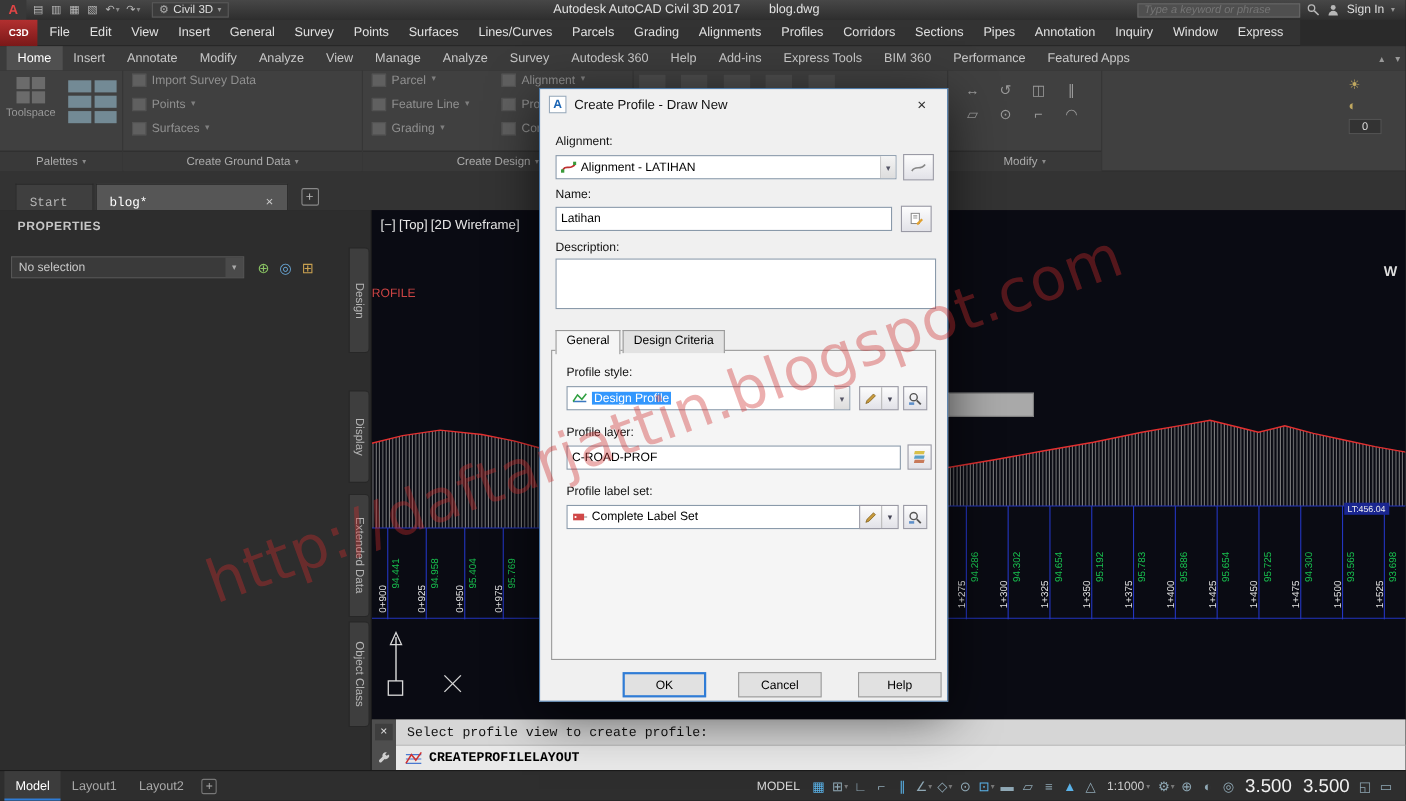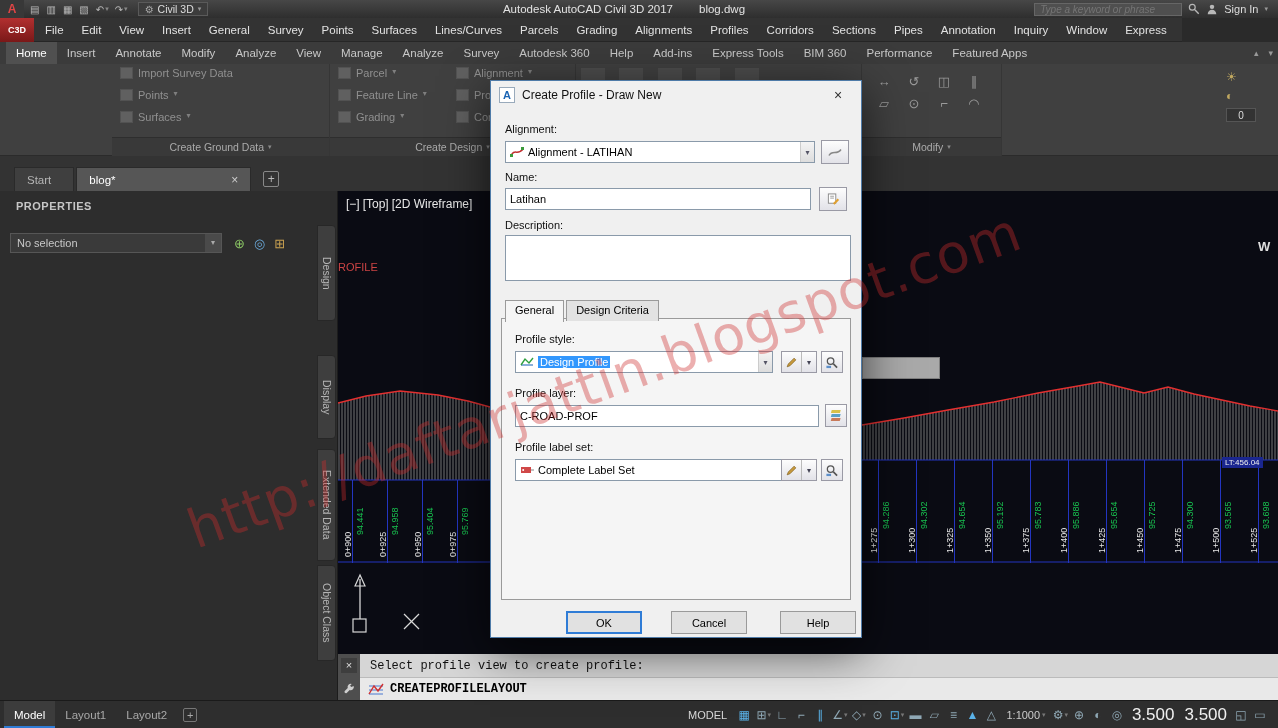--- a/index.html
+++ b/index.html
@@ -85,21 +85,21 @@
   .layer-grid i:nth-child(3n) { background:#909090; }
   .xicon { color:#c0a860; font-size:12px; }
   .xzero { width:30px; height:14px; border:1px solid #555; background:#333; color:#ddd;
     font-size:10px; text-align:center; line-height:13px; }
   .dimicon { display:inline-block; width:24px; height:12px; background:#5a5a5a; opacity:.5; margin:4px 5px; }
 
   
   .doctabs { position:absolute; top:156px; left:0; width:1278px; height:35px; background:#333;
     display:flex; align-items:flex-end; padding-left:14px; gap:2px; }
   .dtab { height:24px; padding:0 12px; background:#3f3f3f; color:#b5b5b5; font-size:11.5px;
-    display:flex; align-items:center; border:1px solid #2a2a2a; border-bottom:none; }
+    display:flex; align-items:flex-end; border:1px solid #2a2a2a; border-bottom:none;font-family:Liberation Mono, monospace; }
   .dtab.active { background:#565656; color:#fff; min-width:175px; justify-content:space-between; }
   .dclose { color:#ccc; font-size:12px; margin-left:10px; }
   .dnew { width:16px; height:16px; border:1px solid #888; border-radius:2px; color:#bbb;
     text-align:center; line-height:14px; margin:0 0 4px 10px; font-size:12px; }
 
   
   .workspace { position:absolute; top:191px; left:0; width:1278px; height:509px; }
   .props { position:absolute; left:0; top:0; width:338px; height:509px; background:#2d2d2d;
     border-right:1px solid #1c1c1c; }
   .props-title { padding:9px 0 0 16px; font-size:11px; font-weight:bold; color:#c6c6c6; letter-spacing:.5px; }
@@ -324,20 +324,43 @@
         <span class="rtab">Express Tools</span>
         <span class="rtab">BIM 360</span>
         <span class="rtab">Performance</span>
         <span class="rtab">Featured Apps</span>
       </div>
     <span class="rtab-ctl first">▴</span>
     <span class="rtab-ctl">▾</span>
   </div>
 
   <div class="ribbon">
+    <div class="panel p-palettes">
+      <div class="bigbtn">
+        <div class="ts-icon">
+            <i></i>
+            <i></i>
+            <i></i>
+            <i></i>
+          </div>
+        <div class="biglabel">Toolspace</div>
+      </div>
+      <div class="pal-grid">
+        <i></i>
+          <i></i>
+        <i></i>
+          <i></i>
+        <i></i>
+          <i></i>
+      </div>
+      <div class="pfooter">
+        <span>Palettes</span>
+          <span class="caret">▾</span>
+      </div>
+    </div>
 
     <div class="panel p-cgd">
       <div class="rrows">
 
       <div class="rrow">
             <span class="ric"></span>
             <span class="rlabel">Import Survey Data</span>
             <span class="rcaret"></span>
           </div>
           <div class="rrow">

